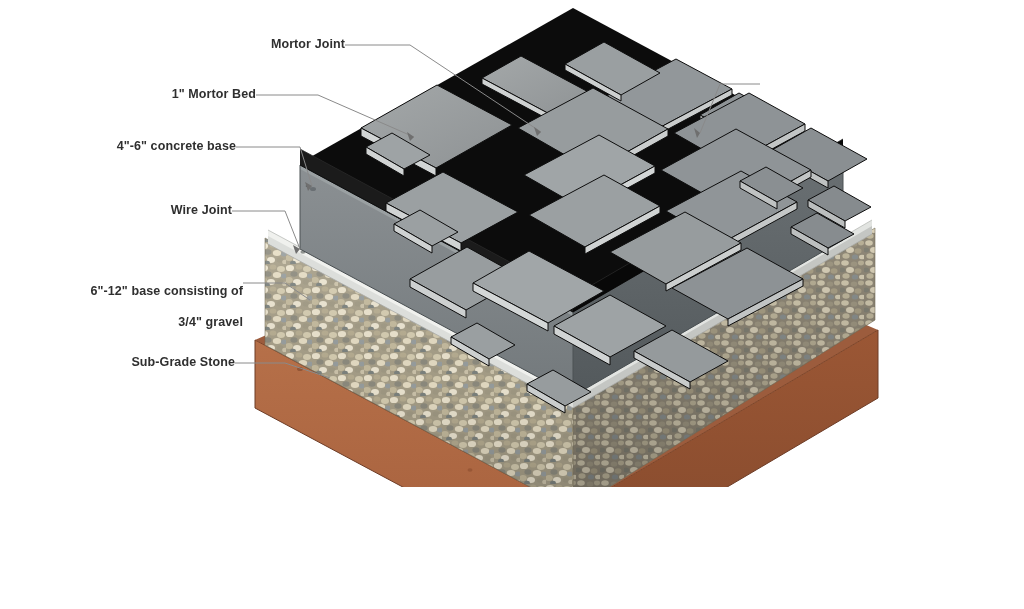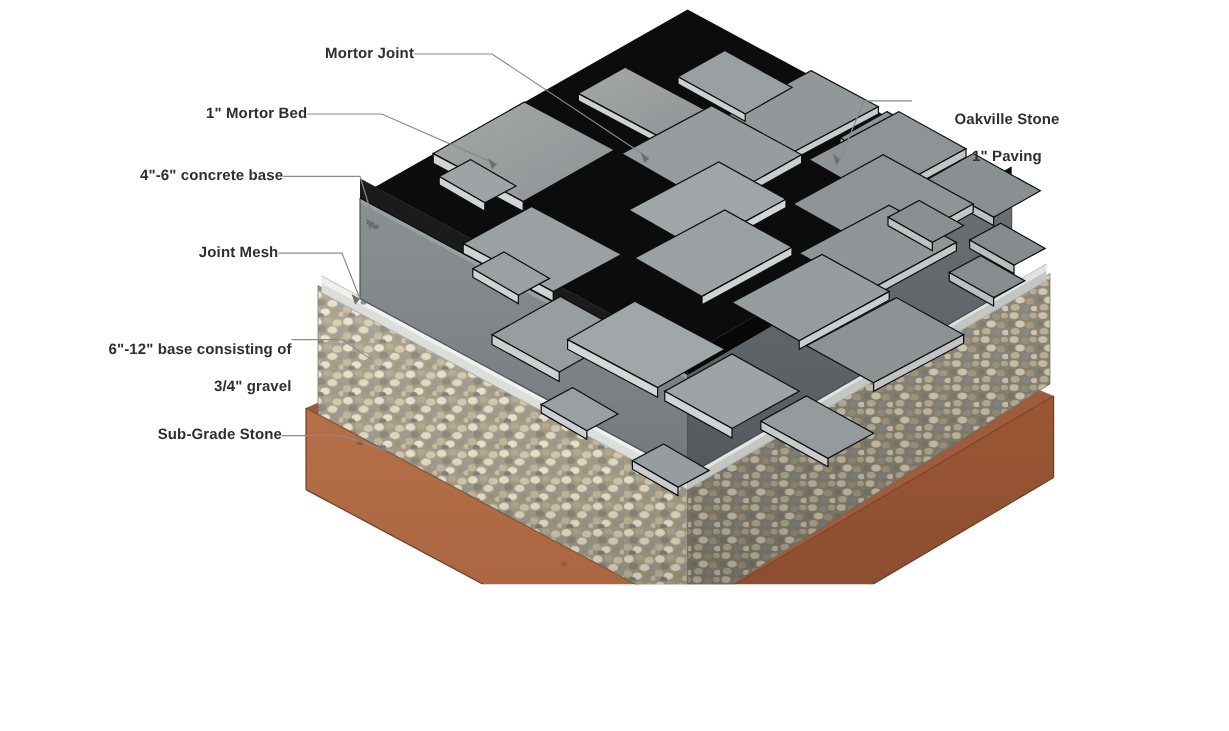--- a/index.html
+++ b/index.html
@@ -326,27 +326,23 @@
       <polygon points="700,133 694,128 697,138"></polygon>
     </g>
   </svg>
 
   <div class="label right-align" style="left:195px; top:37px; width:150px;">Mortor Joint</div>
 
   <div class="label right-align" style="left:106px; top:87px; width:150px;">1" Mortor Bed</div>
 
   <div class="label right-align" style="left:66px; top:139px; width:170px;">4"-6" concrete base</div>
 
-  <div class="label right-align" style="left:102px; top:203px; width:130px;">Joint Mesh</div>
+  <div class="label right-align" style="left:102px; top:203px; width:130px;">Wire Joint</div>
 
   <div class="label right-align" style="left:63px; top:268px; width:180px;">
     <span>6"-12" base consisting of</span><br>
     <span>3/4" gravel</span>
   </div>
 
   <div class="label right-align" style="left:95px; top:355px; width:140px;">Sub-Grade Stone</div>
 
-  <div class="label center-align" style="left:762px; top:76px; width:140px;">
-    <span>Oakville Stone</span><br>
-    <span>1" Paving</span>
-  </div>
 
 </div>
 
 </body></html>

